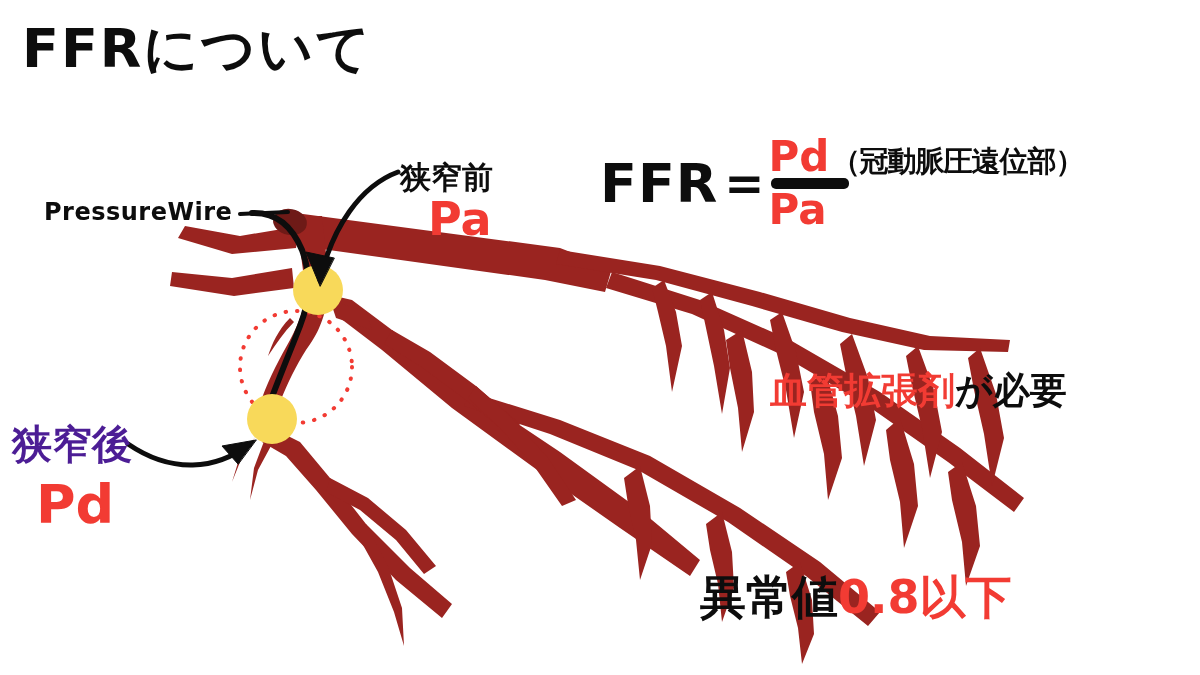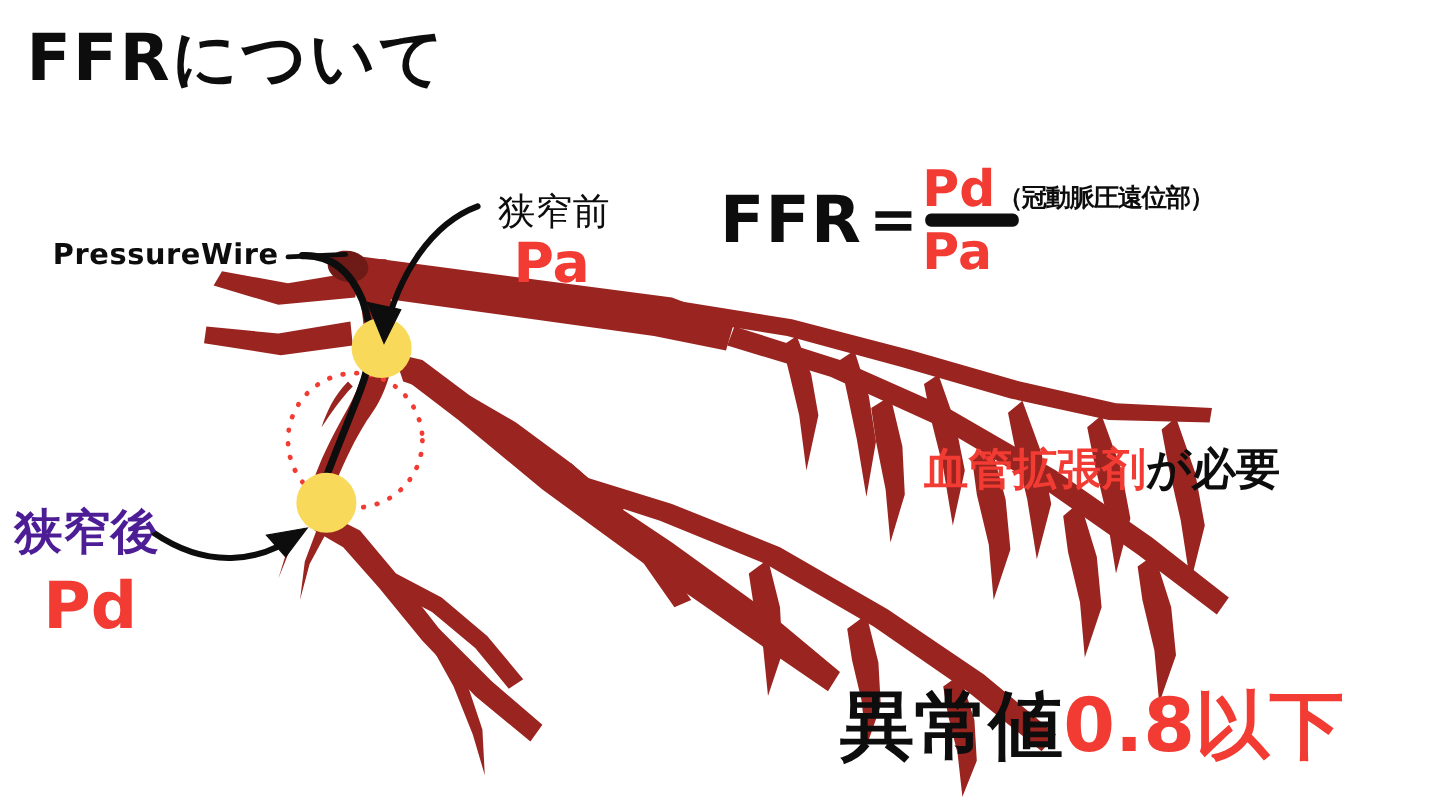--- a/index.html
+++ b/index.html
@@ -66,21 +66,21 @@
     position: relative;
   }
   .frac-row { display: flex; align-items: baseline; }
   .frac-sym {
     font-size: 42px;
     font-weight: 700;
     color: #F23B33;
     letter-spacing: 0px;
   }
   .frac-note {
-    font-size: 21px;
+    font-size: 29px;
     font-weight: 700;
     color: #0d0d0d;
     letter-spacing: -1px;
     margin-left: 2px;
   }
   #frac-bar {
     width: 78px;
     height: 11px;
     background: #0d0d0d;
     border-radius: 5px;
@@ -88,39 +88,39 @@
   }
 
   #vasodilator {
     left: 770px; top: 372px;
     font-size: 37px;
     font-weight: 700;
     letter-spacing: 0px;
   }
   #abnormal {
     left: 700px; top: 574px;
-    font-size: 62px;
+    font-size: 46px;
     font-weight: 700;
     letter-spacing: 0px;
   }
   .red { color: #F23B33; }
   .blk { color: #0d0d0d; }
 
   
   #label-wire {
     left: 44px; top: 200px;
     font-size: 24px;
     font-weight: 700;
     letter-spacing: 0.5px;
     color: #0d0d0d;
   }
   #label-pre {
-    left: 415px; top: 162px;
+    left: 400px; top: 162px;
     font-size: 31px;
-    font-weight: 400;
+    font-weight: 700;
     color: #0d0d0d;
   }
   #label-pa {
     left: 428px; top: 196px;
     font-size: 46px;
     font-weight: 700;
     color: #F23B33;
   }
   #label-post {
     left: 12px; top: 424px;

